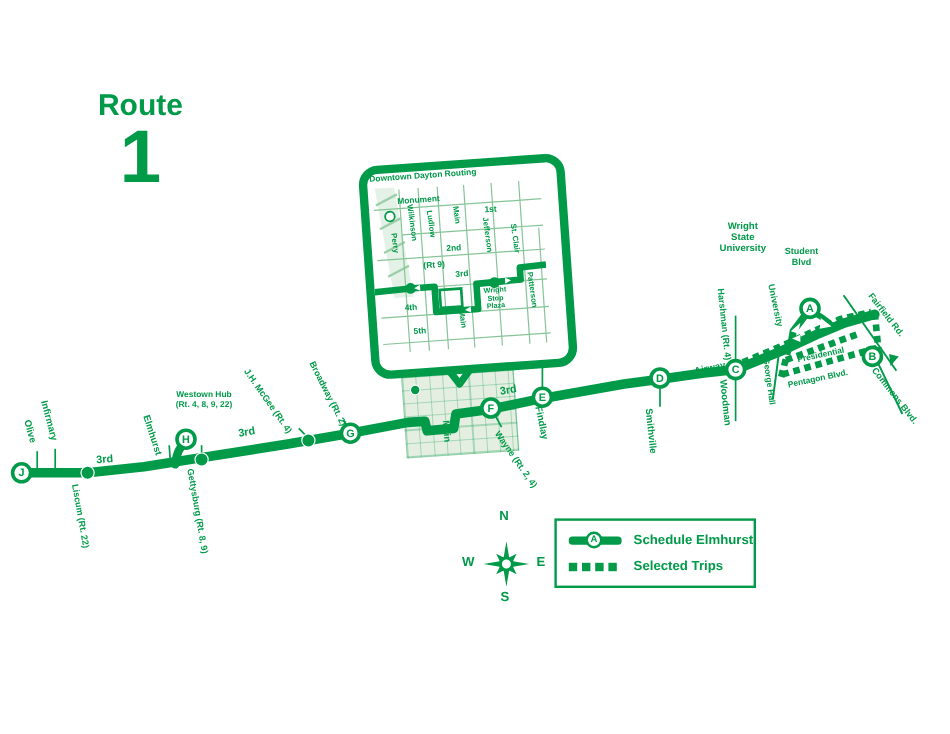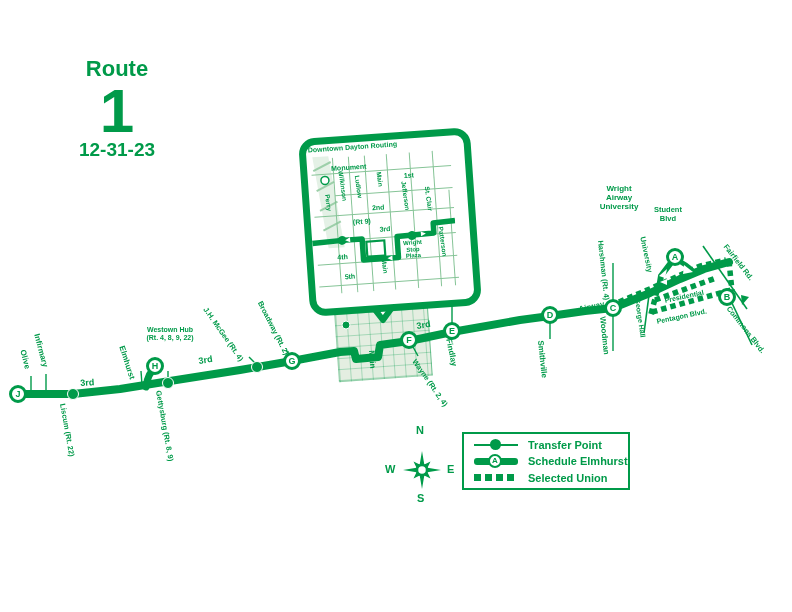--- a/index.html
+++ b/index.html
@@ -1,21 +1,21 @@
 <!DOCTYPE html>
 <html><head>
 <meta charset="utf-8">
 <style>
   html,body{margin:0;padding:0;background:#fff;}
   #canvas{position:relative;width:792px;height:612px;background:#fff;overflow:hidden;
           font-family:"Liberation Sans", sans-serif;}
   .abs{position:absolute;}
   
   #header{position:absolute;left:58px;top:56px;width:118px;text-align:center;color:var(--g);font-weight:bold;}
-  #header .rw{font-size:22px;letter-spacing:0px;}
+  #header .rw{font-size:25px;letter-spacing:0px;margin-top:18px;}
   #header .rn{font-size:62px;line-height:.92;}
   #header .dt{font-size:19px;}
   :root{--g:#009a49;}
   
   .vl{position:absolute;color:var(--g);font-weight:bold;font-size:8px;white-space:nowrap;
       transform-origin:0 0;line-height:1;}
   .hl{position:absolute;color:var(--g);font-weight:bold;font-size:8px;text-align:center;line-height:1.15;}
   .pre{white-space:pre-line;}
   
   .tp{position:absolute;width:12px;height:12px;border:3px solid var(--g);background:#fff;border-radius:50%;
@@ -103,21 +103,20 @@
     <polygon points="684,265 693,272 683,274" fill="#fff"></polygon>
     <polygon points="741,295 749,297 742,305" fill="#009a49"></polygon>
     <polygon points="667,279 667,285 660,282" fill="#fff"></polygon>
 
     <polygon points="358,288 404,291 383,320" fill="#fff" stroke="#009a49" stroke-width="6" stroke-linejoin="round"></polygon>
   </svg>
 
   <div id="header">
     <div class="rw">Route</div>
     <div class="rn">1</div>
-    <div class="dt">12-31-23</div>
   </div>
 
   <span class="vl" style="left:80px;top:379px;transform:rotate(-4deg);font-size:9px;">3rd</span>
   <span class="vl" style="left:26px;top:349px;transform:rotate(75deg);">Olive</span>
   <span class="vl" style="left:40px;top:333px;transform:rotate(75deg);">Infirmary</span>
   <span class="vl" style="left:66px;top:403px;transform:rotate(80deg);font-size:7.5px;">Liscum (Rt. 22)</span>
   <span class="vl" style="left:125px;top:345px;transform:rotate(72deg);">Elmhurst</span>
   <div class="hl pre" style="left:136px;top:326px;width:68px;font-size:7px;">Westown Hub
 (Rt. 4, 8, 9, 22)</div>
   <span class="vl" style="left:162px;top:390px;transform:rotate(80deg);font-size:7.5px;">Gettysburg (Rt. 8, 9)</span>
@@ -126,21 +125,21 @@
   <span class="vl" style="left:263px;top:300px;transform:rotate(63deg);font-size:7.5px;">Broadway (Rt. 2)</span>
   <span class="vl" style="left:375px;top:350px;transform:rotate(86deg);">Main</span>
   <span class="vl" style="left:417px;top:358px;transform:rotate(55deg);font-size:7.5px;">Wayne (Rt. 2, 4)</span>
   <span class="vl" style="left:416px;top:322px;transform:rotate(-9deg);font-size:9px;">3rd</span>
   <span class="vl" style="left:452px;top:338px;transform:rotate(78deg);">Findlay</span>
   <span class="vl" style="left:544px;top:340px;transform:rotate(84deg);">Smithville</span>
   <span class="vl" style="left:578px;top:306px;transform:rotate(-12deg);">Airway</span>
   <span class="vl" style="left:604px;top:240px;transform:rotate(84deg);font-size:7.5px;">Harshman (Rt. 4)</span>
   <span class="vl" style="left:606px;top:316px;transform:rotate(84deg);">Woodman</span>
   <div class="hl pre" style="left:590px;top:184px;width:58px;">Wright
-Airway
+State
 University</div>
   <div class="hl pre" style="left:648px;top:206px;width:40px;font-size:7.5px;">Student
 Blvd</div>
   <span class="vl" style="left:646px;top:236px;transform:rotate(78deg);font-size:7.5px;">University</span>
   <span class="vl" style="left:641px;top:298px;transform:rotate(82deg);font-size:7px;">George Hall</span>
   <span class="vl" style="left:664px;top:297px;transform:rotate(-12deg);font-size:7px;">Presidential</span>
   <span class="vl" style="left:656px;top:318px;transform:rotate(-12deg);font-size:7px;">Pentagon Blvd.</span>
   <span class="vl" style="left:728px;top:243px;transform:rotate(52deg);font-size:7.5px;">Fairfield Rd.</span>
   <span class="vl" style="left:731px;top:305px;transform:rotate(52deg);font-size:7.5px;">Commons Blvd.</span>
 
@@ -223,40 +222,32 @@
     <span style="left:29px;top:66px;">S</span>
     <svg width="68" height="82" viewBox="0 0 68 82">
       <polygon fill="#009a49" points="34,25 36.3,38.5 42.5,35.5 39.5,41.7 53,44 39.5,46.3 42.5,52.5 36.3,49.5 34,63 31.7,49.5 25.5,52.5 28.5,46.3 15,44 28.5,41.7 25.5,35.5 31.7,38.5"></polygon>
       <circle cx="34" cy="44" r="5" fill="#fff" stroke="#009a49" stroke-width="2.5"></circle>
     </svg>
   </div>
 
   <div id="legend">
     <div class="leg-row">
       <span class="leg-ic">
-          <span class="l1">
-            <i></i>
-          </span>
-        </span>
-      <span class="leg-txt">Transfer Point</span>
-    </div>
-    <div class="leg-row">
-      <span class="leg-ic">
           <span class="l2">
             <i>A</i>
           </span>
         </span>
       <span class="leg-txt">Schedule Elmhurst</span>
     </div>
     <div class="leg-row">
       <span class="leg-ic">
           <span class="l3">
             <i></i>
             <i></i>
             <i></i>
             <i></i>
           </span>
         </span>
-      <span class="leg-txt">Selected Union</span>
+      <span class="leg-txt">Selected Trips</span>
     </div>
   </div>
 
 </div>
 
 </body></html>

